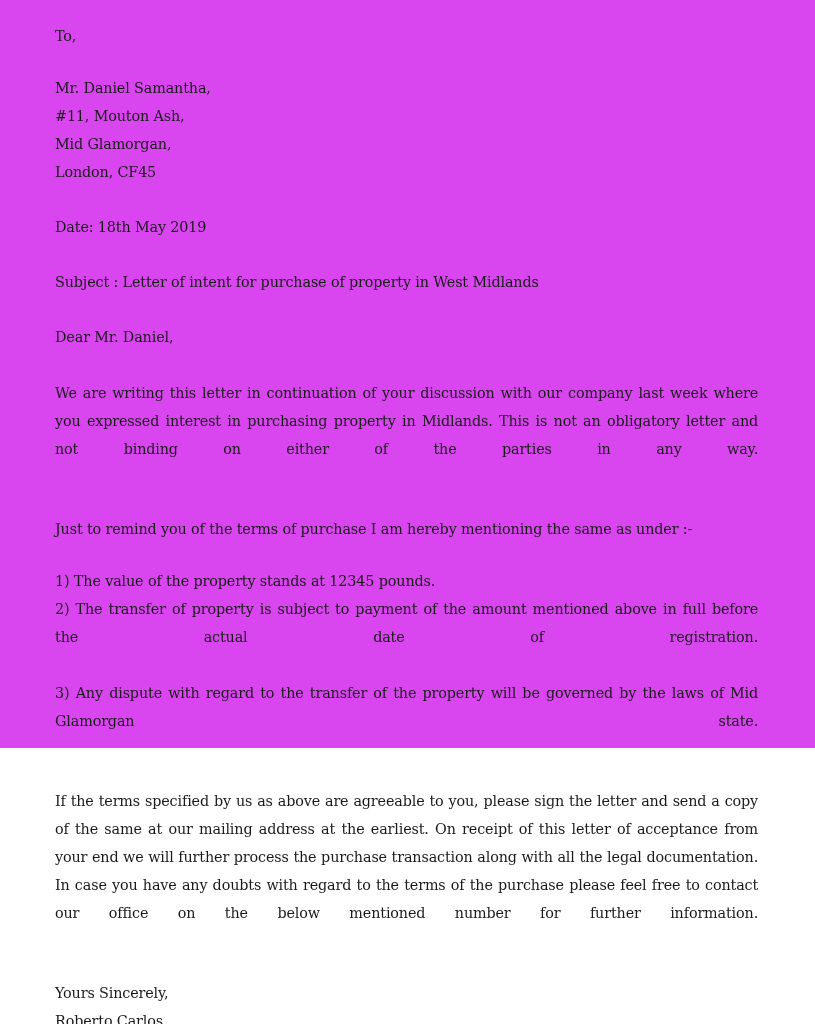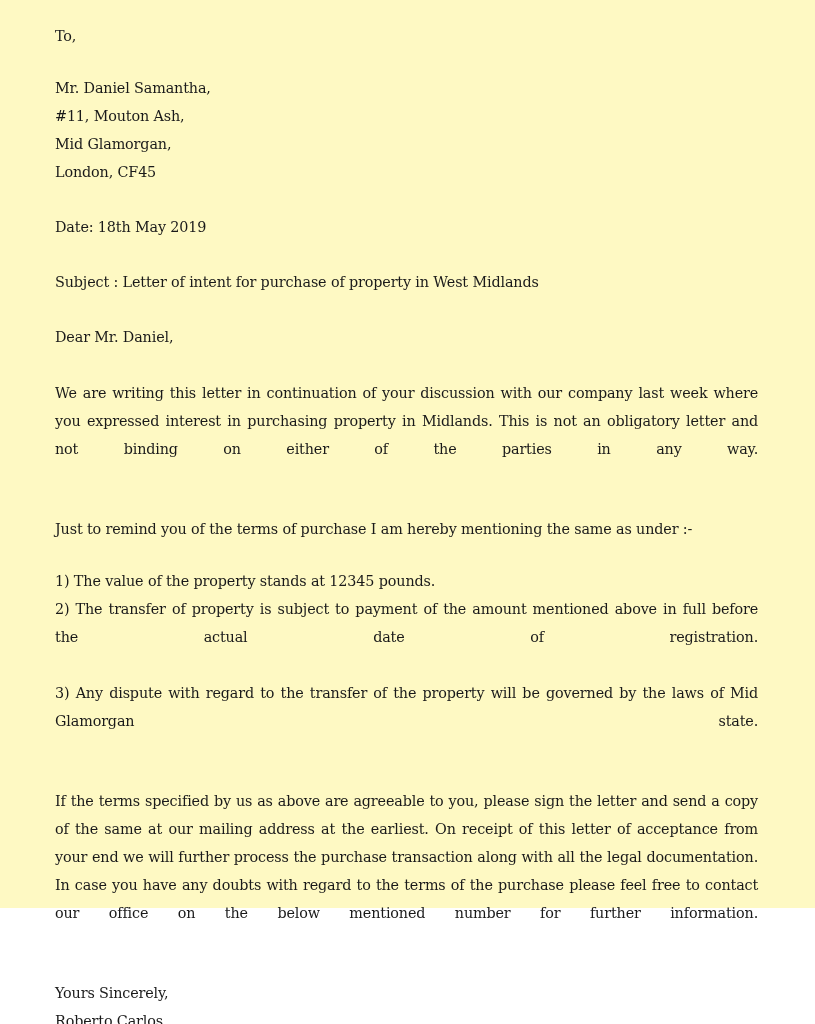--- a/index.html
+++ b/index.html
@@ -12,22 +12,22 @@
     height: 1024px;
     overflow: hidden;
     font-family: "DejaVu Serif", "Liberation Serif", serif;
     color: #1a1a1a;
     -webkit-font-smoothing: antialiased;
   }
 
   .page {
     position: relative;
     width: 815px;
-    height: 908px;
-    background: #fef9c3;
+    height: 748px;
+    background: #d946ef;
     box-sizing: border-box;
     padding: 22px 39px 0 55px;
   }
 
   
   .letter {
     font-family: "DejaVu Serif", "Liberation Serif", serif;
     font-size: 15.2px;
     line-height: 28px;
     letter-spacing: -0.15px;

